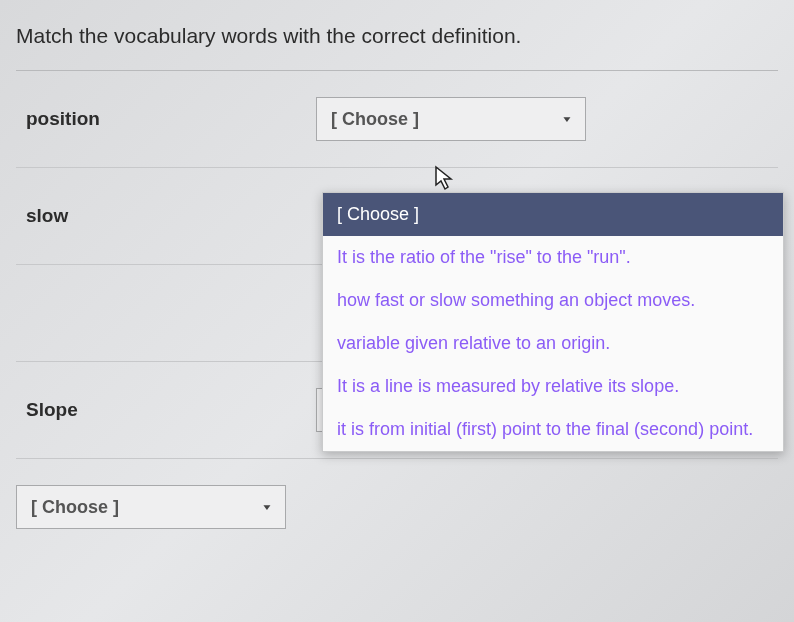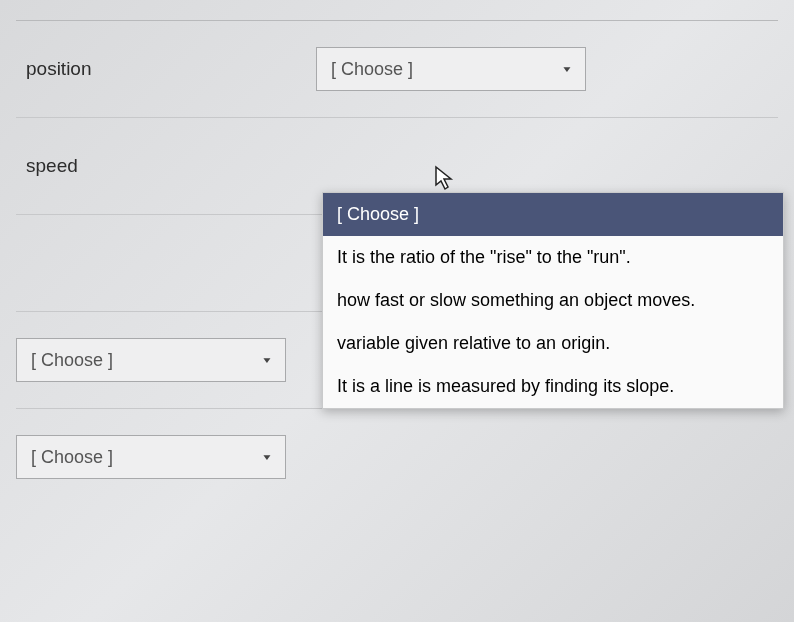--- a/index.html
+++ b/index.html
@@ -30,20 +30,21 @@
 }
 .rows {
   padding: 0 6px;
 }
 .row {
   display: flex;
   align-items: center;
   border-bottom: 1px solid #c7c8ca;
   padding: 26px 0;
   min-height: 90px;
+  font-weight: bold;
 }
 .term {
   width: 300px;
   font-size: 19px;
   color: #2c2c2c;
   padding-left: 10px;
 }
 .select-wrap {
   position: relative;
 }
@@ -71,21 +72,21 @@
   top: 172px;
   width: 462px;
   background: #fafafa;
   border: 1px solid #c9cacb;
   box-shadow: 0 3px 10px rgba(0,0,0,0.25);
   z-index: 10;
 }
 .dropdown-item {
   padding: 8px 14px;
   font-size: 18px;
-  color: #000000;
+  color: #8b5cf6;
   cursor: pointer;
   line-height: 1.5;
 }
 .dropdown-item.selected {
   background: #4a5578;
   color: #fff;
   font-weight: 500;
 }
 .cursor {
   position: absolute;
@@ -93,54 +94,56 @@
   top: 145px;
   z-index: 20;
   pointer-events: none;
 }
 </style>
 </head>
 <body>
 
 <div class="container">
 
+  <div class="instruction">Match the vocabulary words with the correct definition.</div>
   <hr class="divider">
 
   <div class="rows">
 
     <div class="row">
       <div class="term">position</div>
       <div class="select-wrap">
         <div class="select">
           <span>[ Choose ]</span>
           <span class="chev">▼</span>
         </div>
       </div>
     </div>
 
     <div class="row">
-      <div class="term">speed</div>
+      <div class="term">slow</div>
       <div class="select-wrap">
         <div class="select" style="visibility:hidden">
           <span>[ Choose ]</span>
           <span class="chev">▼</span>
         </div>
       </div>
     </div>
 
     <div class="row">
       <div class="select-wrap">
         <div class="select" style="visibility:hidden">
           <span>[ Choose ]</span>
           <span class="chev">▼</span>
         </div>
       </div>
     </div>
 
     <div class="row">
+      <div class="term">Slope</div>
       <div class="select-wrap">
         <div class="select">
           <span>[ Choose ]</span>
           <span class="chev">▼</span>
         </div>
       </div>
     </div>
 
     <div class="row" style="border-bottom:none">
       <div class="select-wrap">
@@ -151,20 +154,21 @@
       </div>
     </div>
 
   </div>
 
   <div class="dropdown">
     <div class="dropdown-item selected">[ Choose ]</div>
     <div class="dropdown-item">It is the ratio of the "rise" to the "run".</div>
     <div class="dropdown-item">how fast or slow something an object moves.</div>
     <div class="dropdown-item">variable given relative to an origin.</div>
-    <div class="dropdown-item">It is a line is measured by finding its slope.</div>
+    <div class="dropdown-item">It is a line is measured by relative its slope.</div>
+    <div class="dropdown-item">it is from initial (first) point to the final (second) point.</div>
   </div>
 
   <svg class="cursor" width="20" height="26" viewBox="0 0 20 26">
     <path d="M2 2 L2 20 L7 16 L11 24 L14 22 L10 14 L17 14 Z" fill="#fff" stroke="#222" stroke-width="1.5"></path>
   </svg>
 
 </div>
 
 </body></html>

